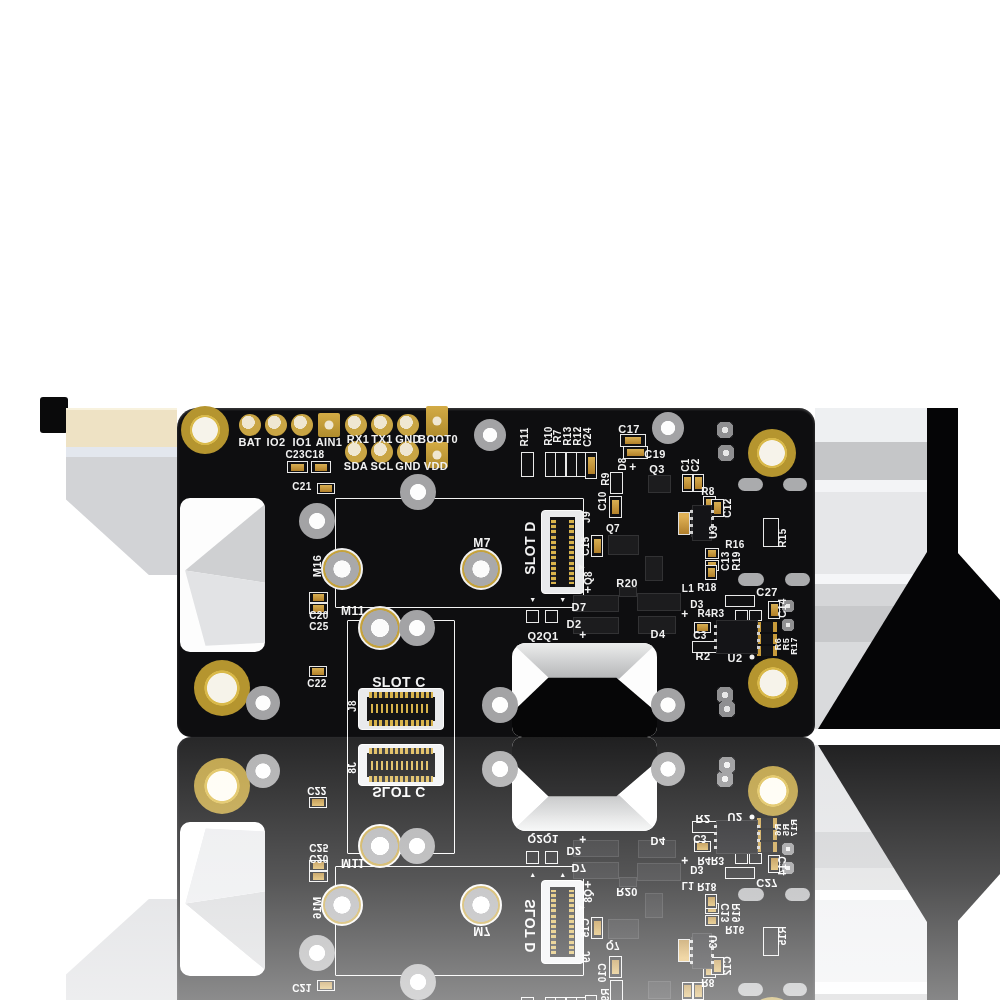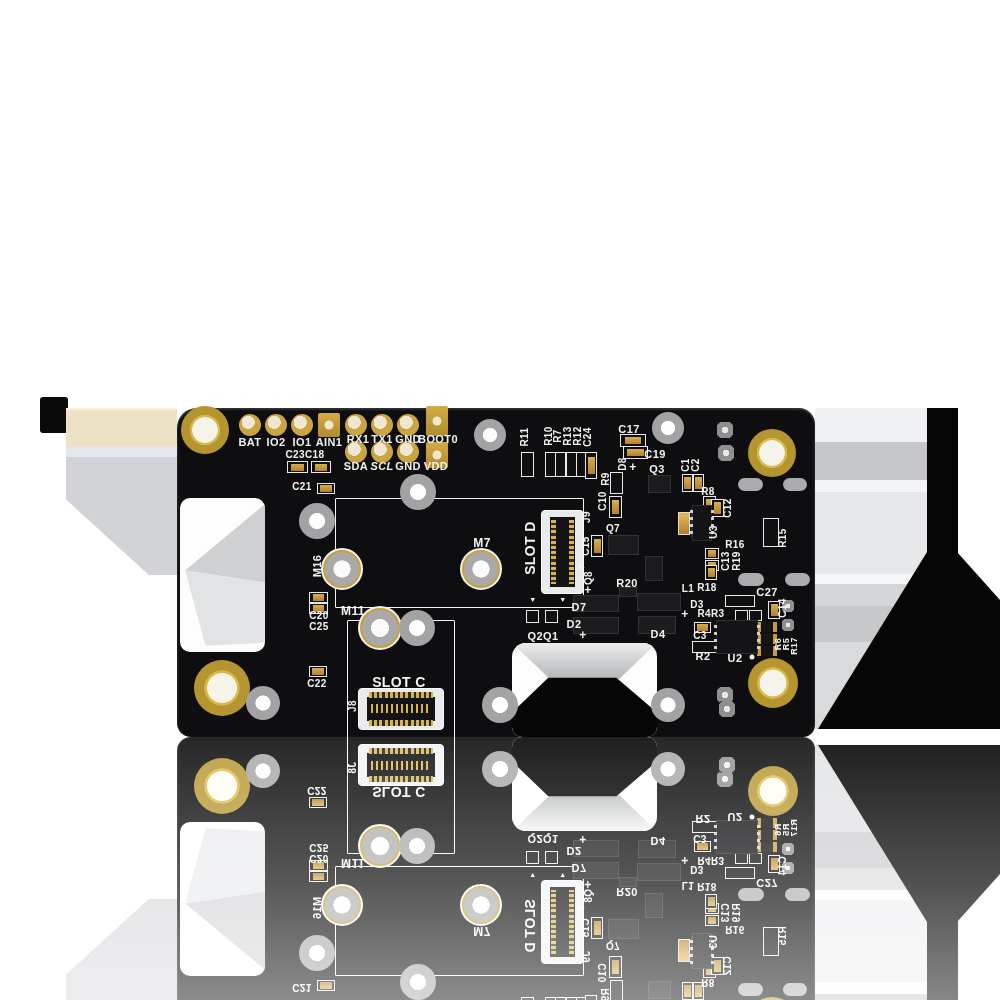--- a/index.html
+++ b/index.html
@@ -224,21 +224,21 @@
         </div>
         <div class="lbl" style="left: 73px; top: 34px; font-size: 11px;">BAT</div>
         <div class="lbl" style="left: 99px; top: 34px; font-size: 11px;">IO2</div>
         <div class="lbl" style="left: 125px; top: 34px; font-size: 11px;">IO1</div>
         <div class="lbl" style="left: 152px; top: 34px; font-size: 11px;">AIN1</div>
         <div class="lbl" style="left: 181px; top: 31px; font-size: 11px;">RX1</div>
         <div class="lbl" style="left: 205px; top: 31px; font-size: 11px;">TX1</div>
         <div class="lbl" style="left: 231px; top: 31px; font-size: 11px;">GND</div>
         <div class="lbl" style="left: 261px; top: 31px; font-size: 11px;">BOOT0</div>
         <div class="lbl" style="left: 179px; top: 58px; font-size: 11px;">SDA</div>
-        <div class="lbl" style="left: 205px; top: 58px; font-size: 11px; font-style: italic;">SCL</div>
+        <div class="lbl" style="left: 205px; top: 58px; font-size: 11px;">SCL</div>
         <div class="lbl" style="left: 231px; top: 58px; font-size: 11px;">GND</div>
         <div class="lbl" style="left: 259px; top: 58px; font-size: 11px;">VDD</div>
         <div class="lbl" style="left: 128px; top: 47px; font-size: 10px;">C23C18</div>
         <div class="lbl" style="left: 125px; top: 79px; font-size: 10px;">C21</div>
         <div class="lbl v" style="left: 140px; top: 158px; font-size: 11px;">M16</div>
         <div class="lbl" style="left: 305px; top: 135px; font-size: 12px;">M7</div>
         <div class="lbl" style="left: 176px; top: 203px; font-size: 12px;">M11</div>
         <div class="lbl" style="left: 142px; top: 208px; font-size: 10px;">C20</div>
         <div class="lbl" style="left: 142px; top: 219px; font-size: 10px;">C25</div>
         <div class="lbl" style="left: 140px; top: 276px; font-size: 10px;">C22</div>

